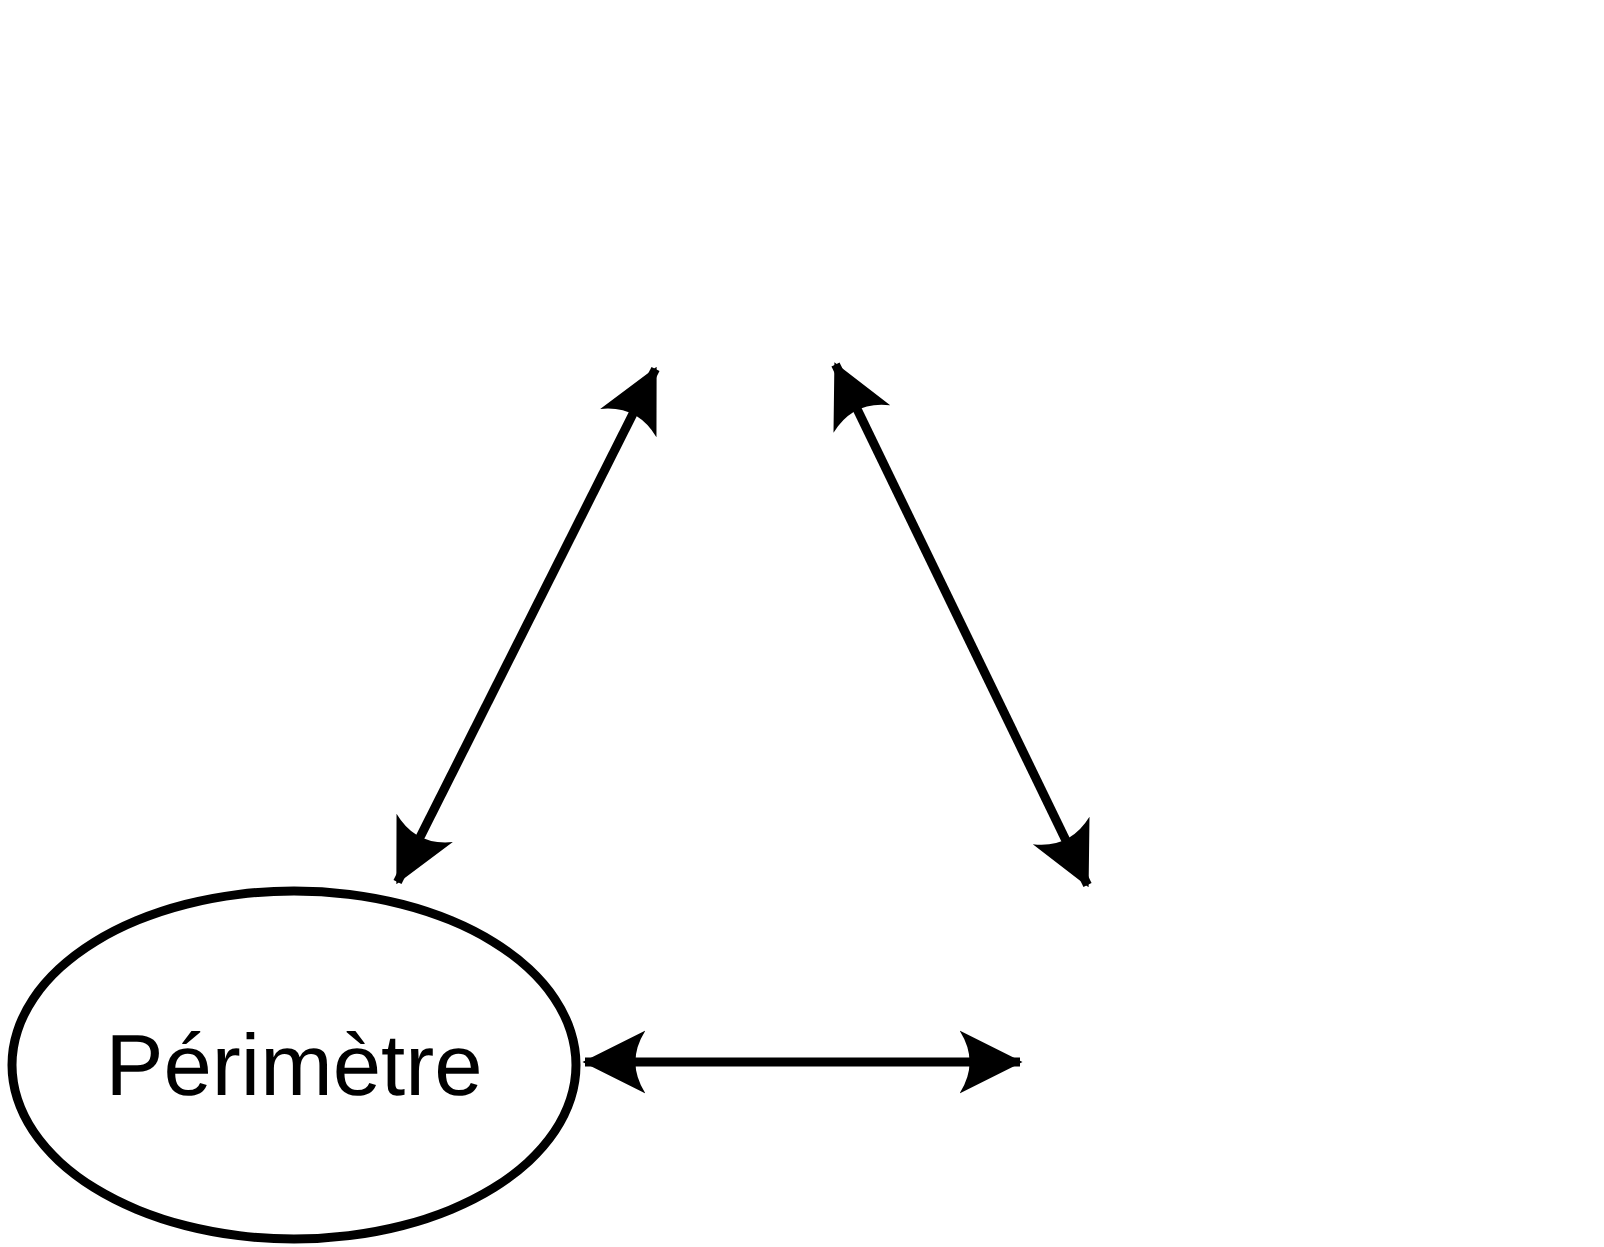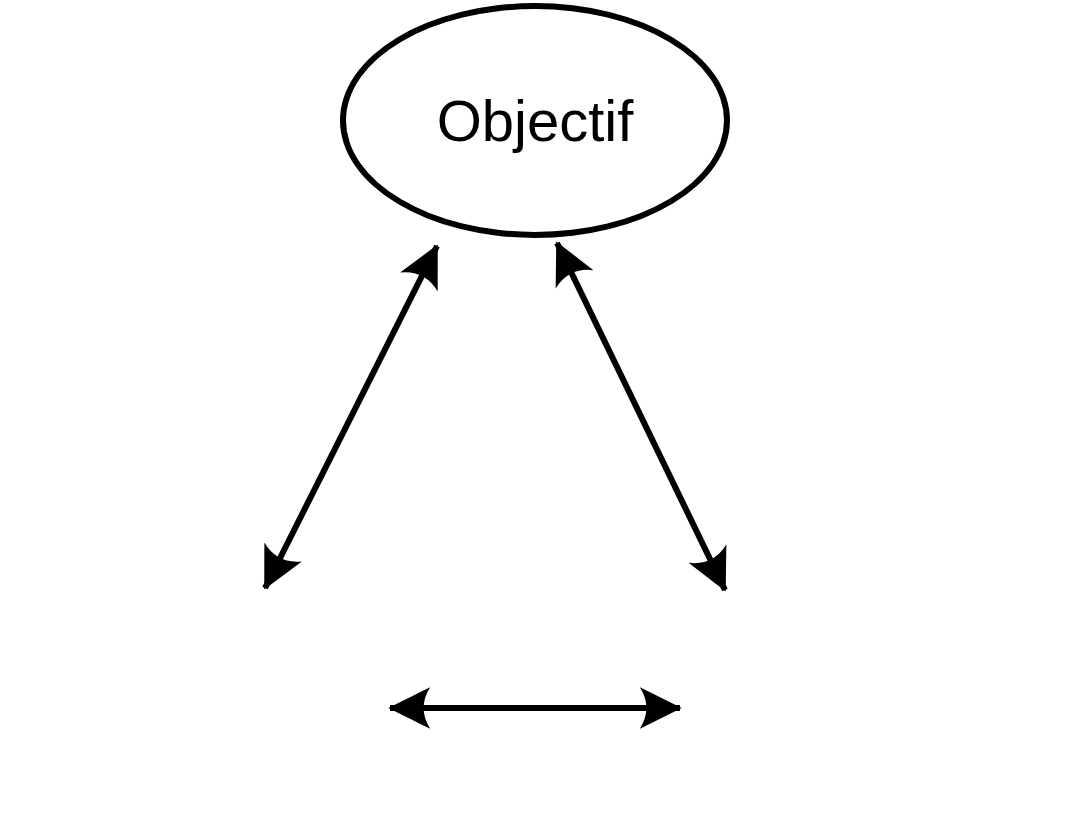--- a/index.html
+++ b/index.html
@@ -76,19 +76,19 @@
       </marker>
     </defs>
 
     <line class="edge-line" x1="437" y1="246" x2="265" y2="588" marker-start="url(#ah)" marker-end="url(#ah)"></line>
 
     <line class="edge-line" x1="557" y1="243" x2="725" y2="590" marker-start="url(#ah)" marker-end="url(#ah)"></line>
 
     <line class="edge-line" x1="390" y1="708" x2="680" y2="708" marker-start="url(#ah)" marker-end="url(#ah)"></line>
   </svg>
 
-  <div class="node node-objectif">
-    <span class="node-label">Objectif</span>
+
+  <div class="node node-perimetre">
+    <span class="node-label">Périmètre</span>
   </div>
-
 
 
 </div>
 
 </body></html>

